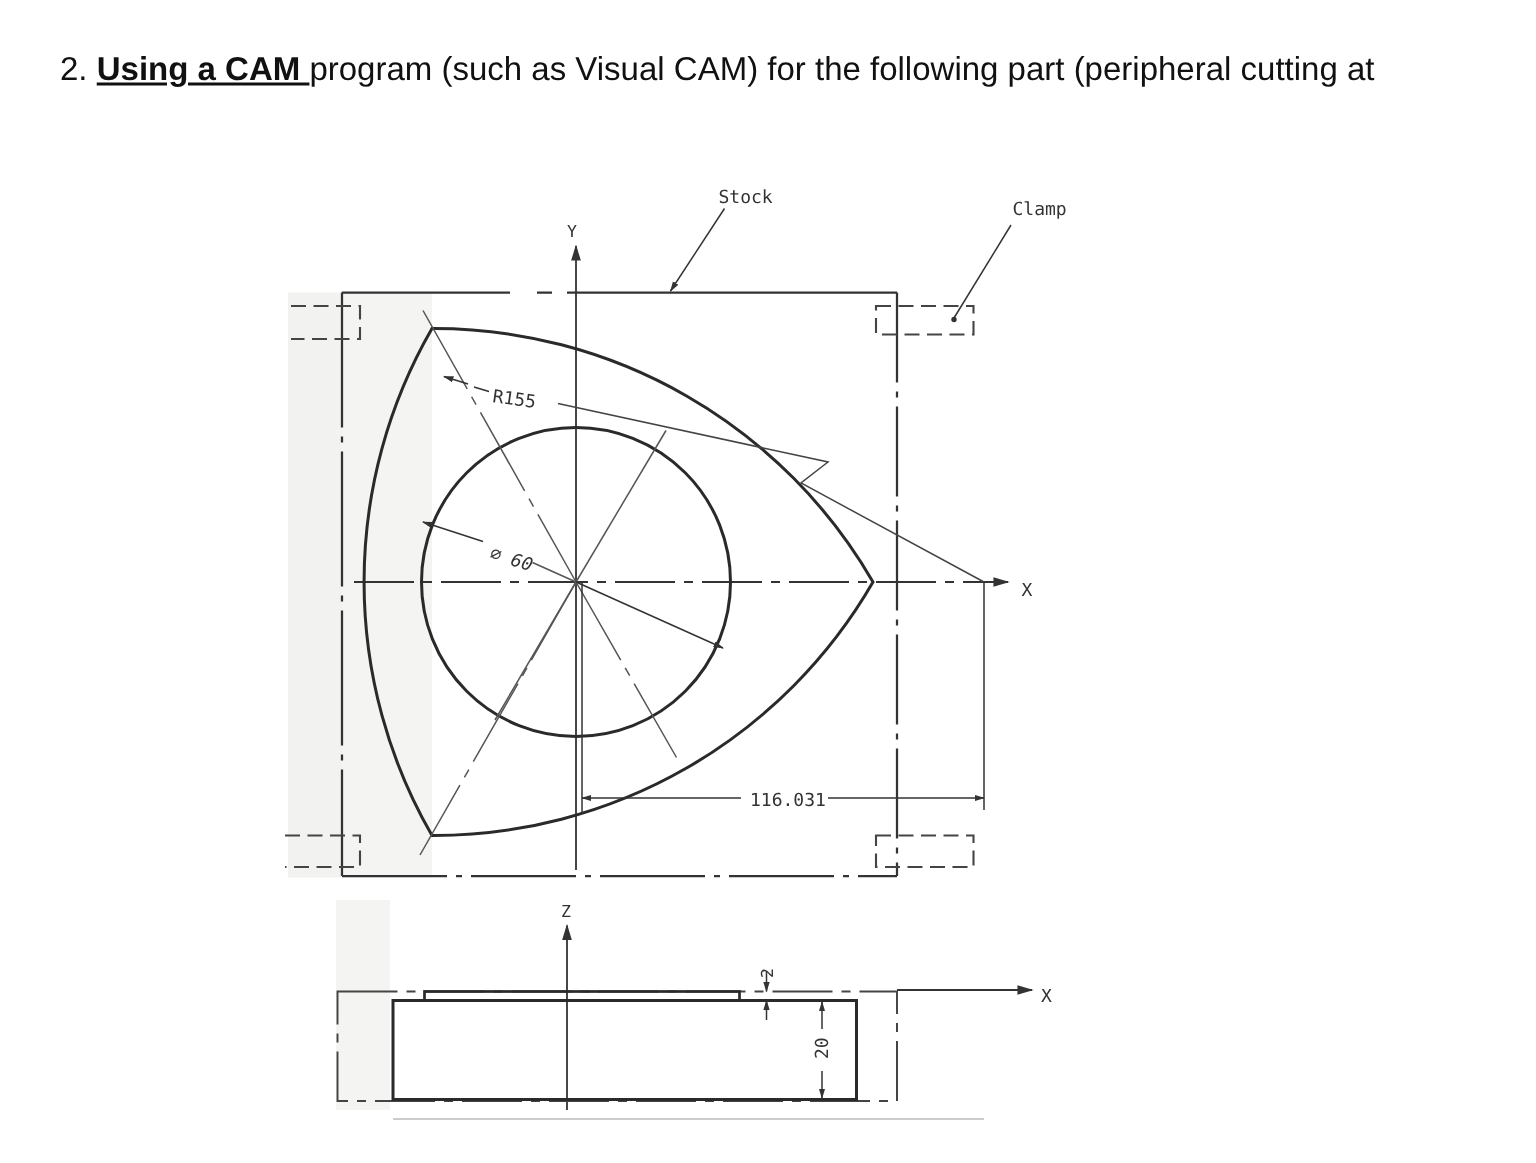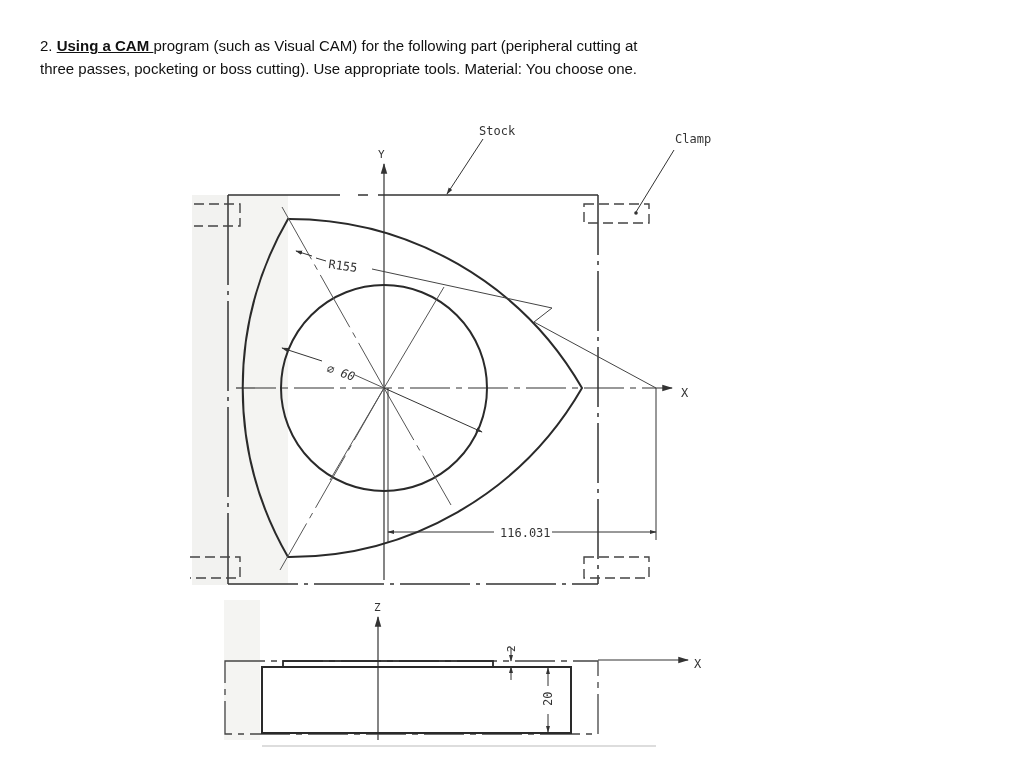--- a/index.html
+++ b/index.html
@@ -1,31 +1,30 @@
 <!DOCTYPE html>
 <html><head>
   <meta charset="utf-8">
   <style>
     html, body { margin: 0; padding: 0; background: #ffffff; }
     body { width: 1024px; height: 775px; position: relative; overflow: hidden; }
     .instructions {
       position: absolute; left: 40px; top: 34px; width: 960px;
-      font-family: "Liberation Sans", sans-serif; font-size: 15px; line-height: 23px;
+      font-family: "Liberation Sans", sans-serif; font-size: 22px; line-height: 23px;
       color: #111;
     }
     .instructions .em { font-weight: bold; text-decoration: underline; }
     svg.drawing { position: absolute; left: 0; top: 0; }
     .lbl { font-family: "DejaVu Sans Mono", monospace; fill: #333; }
   </style>
 </head>
 <body>
 
 <div class="instructions">
   <div><span>2.</span> <span class="em">Using a CAM </span><span>program (such as Visual CAM) for the following part (peripheral cutting at</span></div>
-  <div>three passes, pocketing or boss cutting).  Use appropriate tools.  Material: You choose one.</div>
 </div>
 
 <svg class="drawing" width="1024" height="775" viewBox="0 0 1024 775">
   <defs>
     <marker id="arr" viewBox="0 0 10 10" refX="9" refY="5" markerWidth="7" markerHeight="7" orient="auto-start-reverse">
       <path d="M0,2 L10,5 L0,8 z" fill="#333"></path>
     </marker>
     <marker id="arrBig" viewBox="0 0 10 10" refX="9" refY="5" markerWidth="9" markerHeight="9" orient="auto-start-reverse">
       <path d="M0,2 L10,5 L0,8 z" fill="#333"></path>
     </marker>

